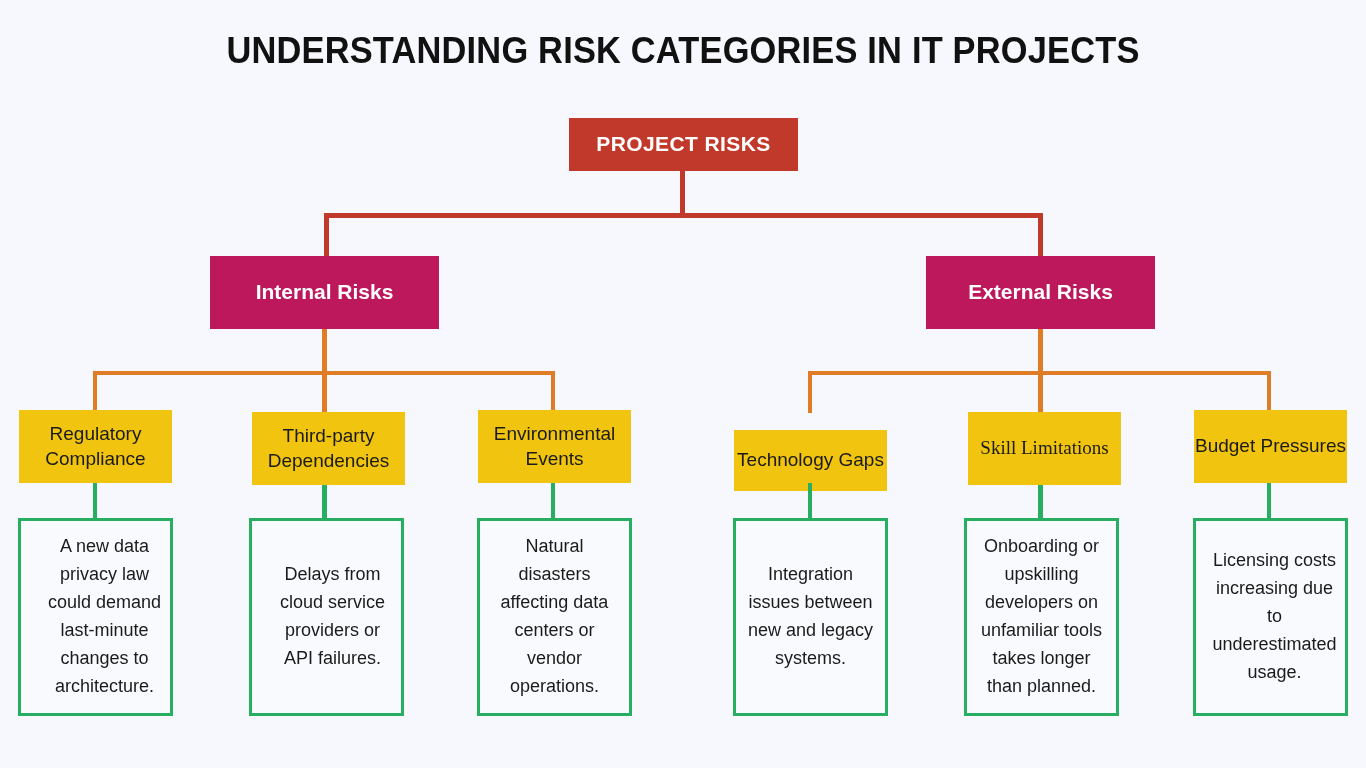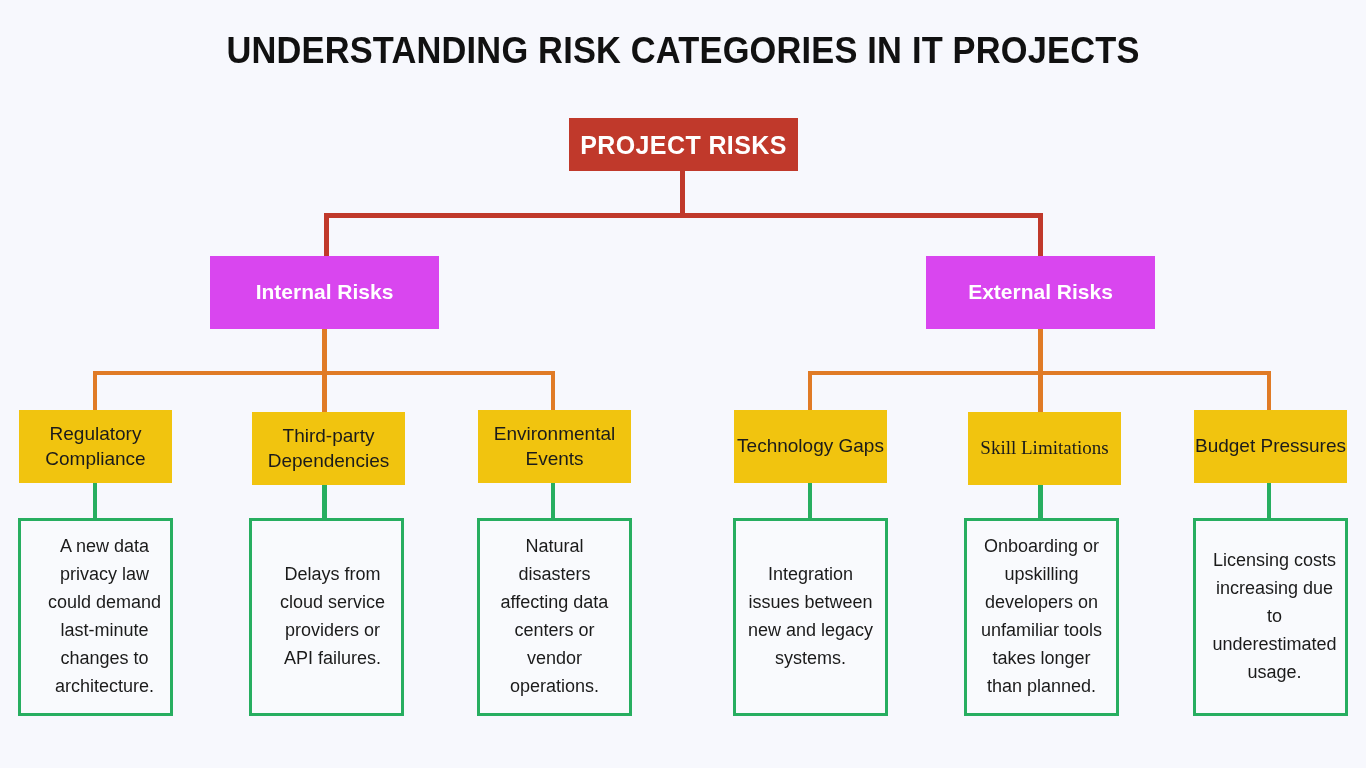--- a/index.html
+++ b/index.html
@@ -46,26 +46,26 @@
     align-items: center;
     justify-content: center;
     text-align: center;
     line-height: 1.28;
   }
 
   .node-root {
     background: #c0392b;
     color: #ffffff;
     font-weight: bold;
-    font-size: 25px;
+    font-size: 21px;
     letter-spacing: 0.4px;
   }
 
   .node-branch {
-    background: #d946ef;
+    background: #be185d;
     color: #ffffff;
     font-weight: bold;
     font-size: 21px;
   }
 
   .node-leafcat {
     background: #f1c40f;
     color: #1b1b1b;
     font-weight: normal;
     font-size: 19px;
@@ -133,21 +133,21 @@
   </div>
 
   <div class="node node-leafcat" style="left:252px; top:412px; width:153px; height:73px;">
     <span>Third-party Dependencies</span>
   </div>
 
   <div class="node node-leafcat" style="left:478px; top:410px; width:153px; height:73px;">
     <span>Environmental Events</span>
   </div>
 
-  <div class="node node-leafcat" style="left:734px; top:410px; width:153px; height:73px;">
+  <div class="node node-leafcat" style="left:734px; top:430px; width:153px; height:61px;">
     <span>Technology Gaps</span>
   </div>
 
   <div class="node node-leafcat" style="left:968px; top:412px; width:153px; height:73px;font-family:Liberation Serif, serif;">
     <span>Skill Limitations</span>
   </div>
 
   <div class="node node-leafcat" style="left:1194px; top:410px; width:153px; height:73px;">
     <span>Budget Pressures</span>
   </div>

